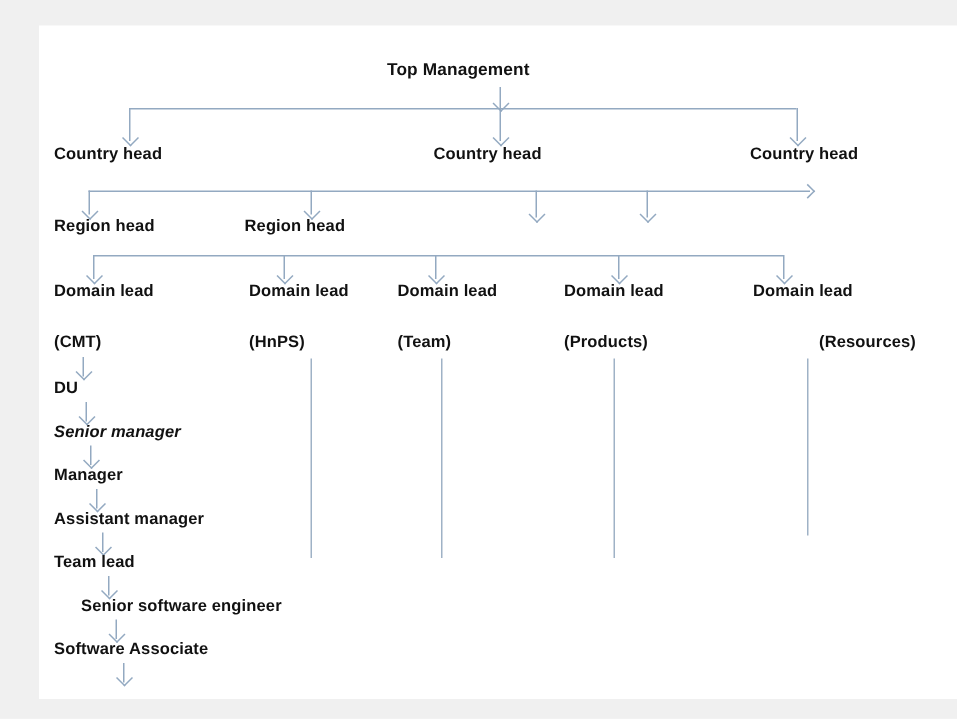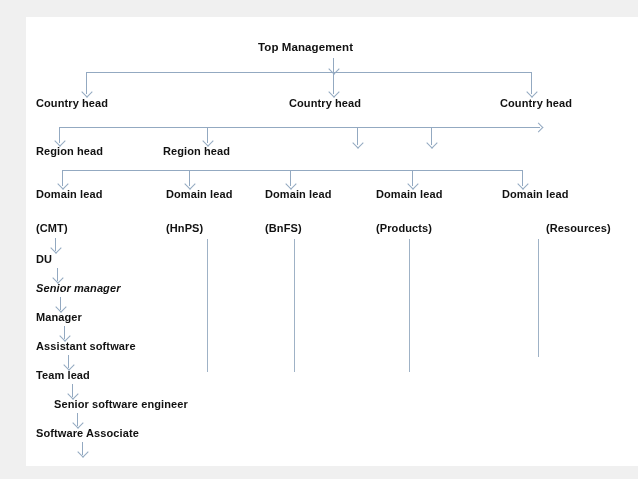--- a/index.html
+++ b/index.html
@@ -128,21 +128,21 @@
     <div class="arrow-down" style="left:493px; top:163px;"></div>
 
     <div class="node" style="left:10px; top:171px;">Domain lead</div>
     <div class="node" style="left:140px; top:171px;">Domain lead</div>
     <div class="node" style="left:239px; top:171px;">Domain lead</div>
     <div class="node" style="left:350px; top:171px;">Domain lead</div>
     <div class="node" style="left:476px; top:171px;">Domain lead</div>
 
     <div class="node" style="left:10px; top:205px;">(CMT)</div>
     <div class="node" style="left:140px; top:205px;">(HnPS)</div>
-    <div class="node" style="left:239px; top:205px;">(BnFS)</div>
+    <div class="node" style="left:239px; top:205px;">(Team)</div>
     <div class="node" style="left:350px; top:205px;">(Products)</div>
     <div class="node" style="left:476px; top:205px;padding-left:44px;">(Resources)</div>
 
     <div class="vline thin" style="left:181px; top:222px; height:133px;"></div>
     <div class="vline thin" style="left:268px; top:222px; height:133px;"></div>
     <div class="vline thin" style="left:383px; top:222px; height:133px;"></div>
     <div class="vline thin" style="left:512px; top:222px; height:118px;"></div>
 
     <div class="vline" style="left:29px; top:221px; height:13px;"></div>
     <div class="arrow-down" style="left:26px; top:227px;"></div>
@@ -151,21 +151,21 @@
     <div class="vline" style="left:31px; top:251px; height:13px;"></div>
     <div class="arrow-down" style="left:28px; top:257px;"></div>
     <div class="node" style="left:10px; top:265px;font-style:italic;">Senior manager</div>
 
     <div class="vline" style="left:34px; top:280px; height:13px;"></div>
     <div class="arrow-down" style="left:31px; top:286px;"></div>
     <div class="node" style="left:10px; top:294px;">Manager</div>
 
     <div class="vline" style="left:38px; top:309px; height:13px;"></div>
     <div class="arrow-down" style="left:35px; top:315px;"></div>
-    <div class="node" style="left:10px; top:323px;">Assistant software</div>
+    <div class="node" style="left:10px; top:323px;">Assistant manager</div>
 
     <div class="vline" style="left:42px; top:338px; height:13px;"></div>
     <div class="arrow-down" style="left:39px; top:344px;"></div>
     <div class="node" style="left:10px; top:352px;">Team lead</div>
 
     <div class="vline" style="left:46px; top:367px; height:13px;"></div>
     <div class="arrow-down" style="left:43px; top:373px;"></div>
     <div class="node" style="left:28px; top:381px;">Senior software engineer</div>
 
     <div class="vline" style="left:51px; top:396px; height:13px;"></div>

